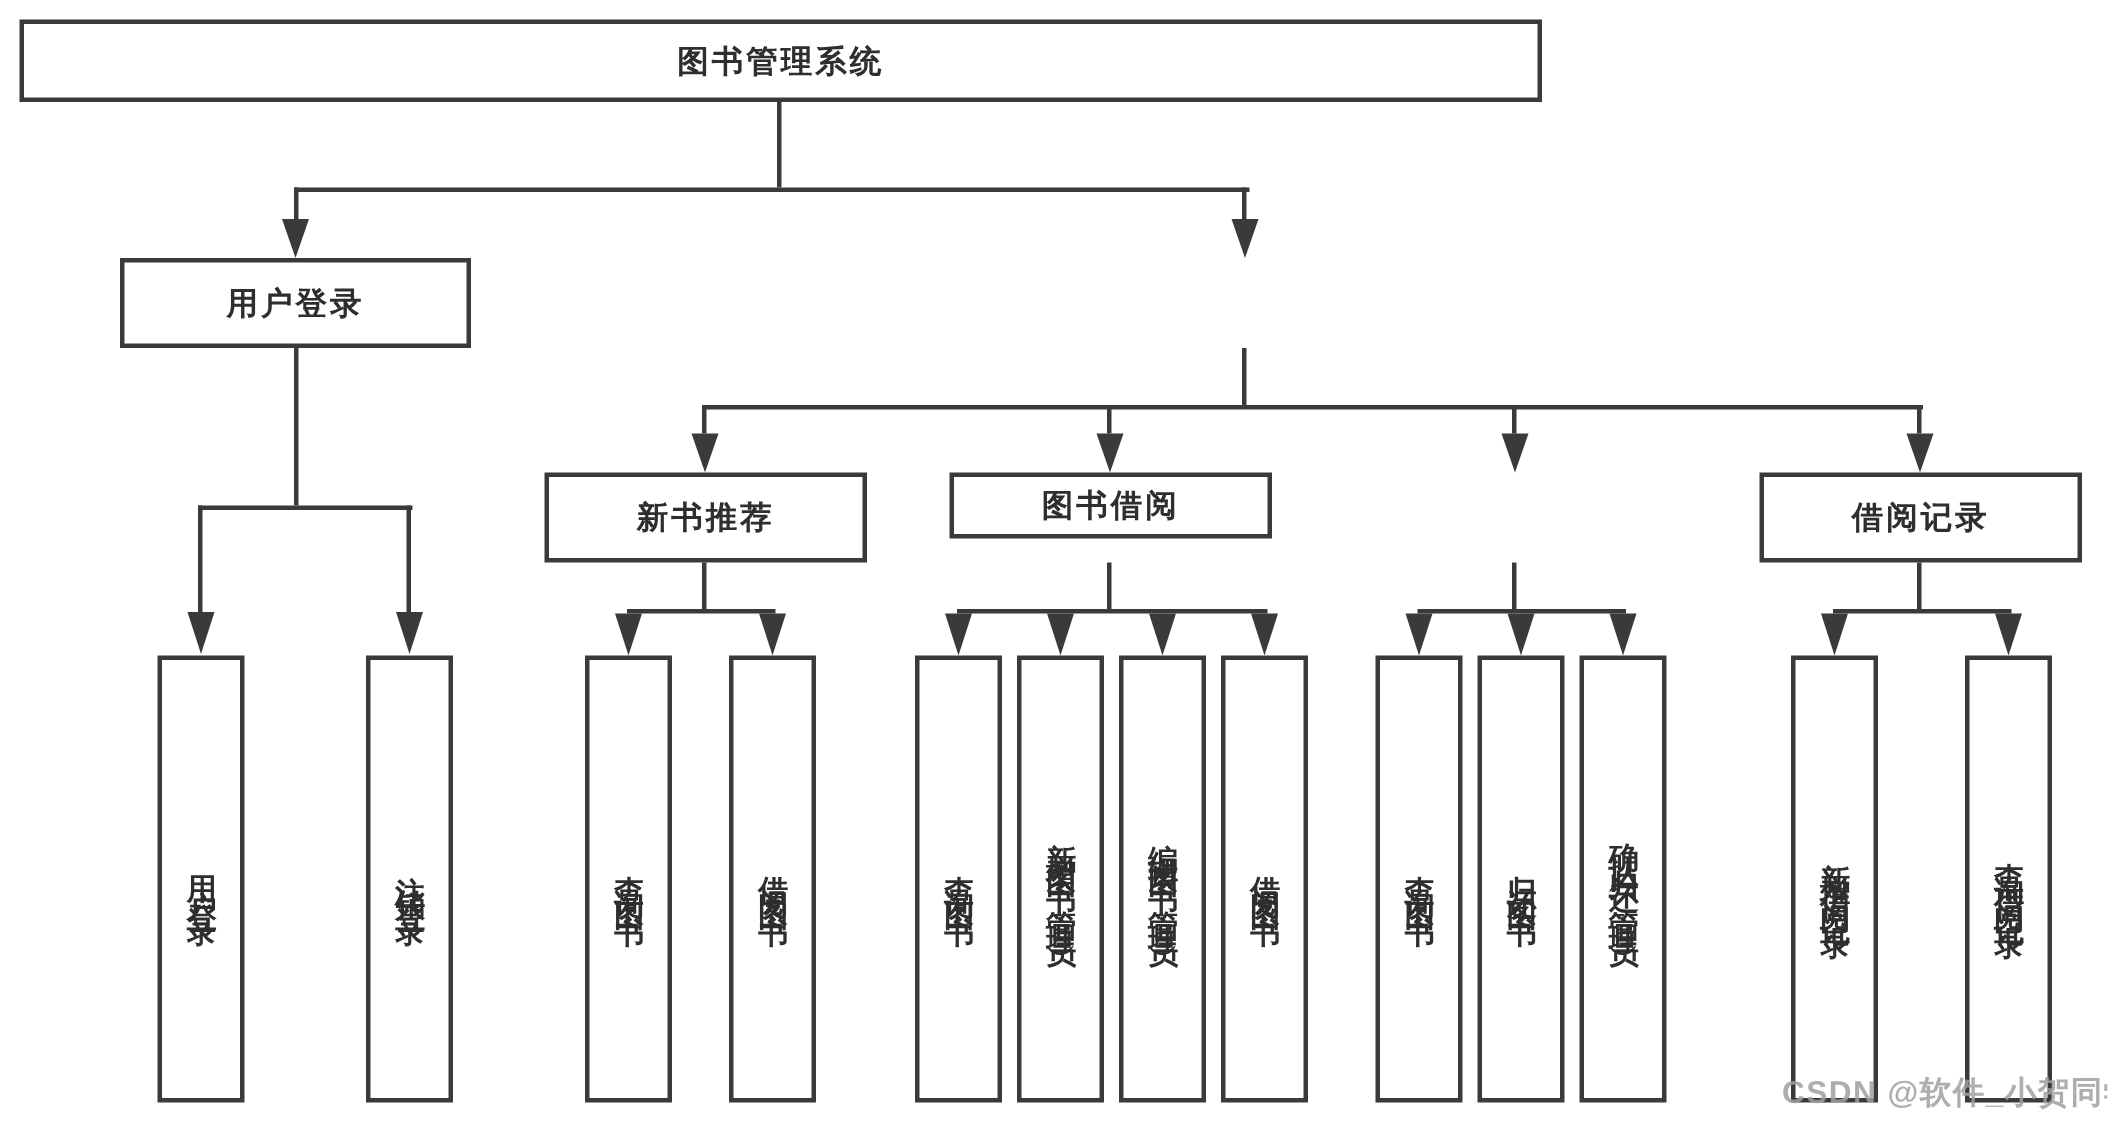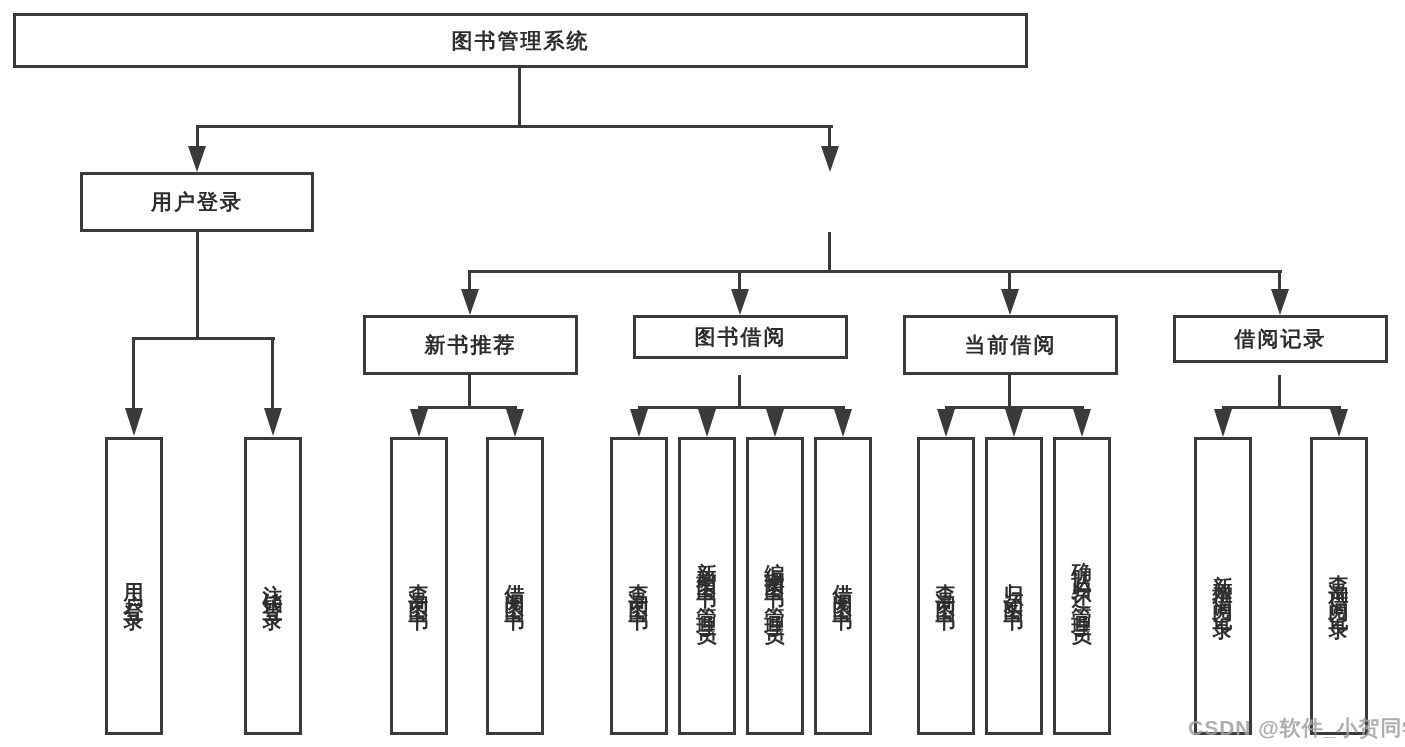--- a/index.html
+++ b/index.html
@@ -99,24 +99,21 @@
   <div class="arrow" style="left:731px;top:289px"></div>
   <div class="arrow" style="left:1001px;top:289px"></div>
   <div class="arrow" style="left:1271px;top:289px"></div>
 
   <div class="box h" style="left:363px;top:315px;width:215px;height:60px">
     <span>新书推荐</span>
   </div>
   <div class="box h" style="left:633px;top:315px;width:215px;height:44px">
     <span>图书借阅</span>
   </div>
-  <div class="box h" style="left:903px;top:315px;width:215px;height:60px">
-    <span>当前借阅</span>
-  </div>
-  <div class="box h" style="left:1173px;top:315px;width:215px;height:48px">
+  <div class="box h" style="left:1173px;top:315px;width:215px;height:60px">
     <span>借阅记录</span>
   </div>
 
   <div class="vl" style="left:468px;top:375px;height:31px"></div>
   <div class="hl" style="left:418px;top:406px;width:99px"></div>
   <div class="arrow tall" style="left:410px;top:409px"></div>
   <div class="arrow tall" style="left:506px;top:409px"></div>
 
   <div class="vl" style="left:738px;top:375px;height:31px"></div>
   <div class="hl" style="left:638px;top:406px;width:207px"></div>

